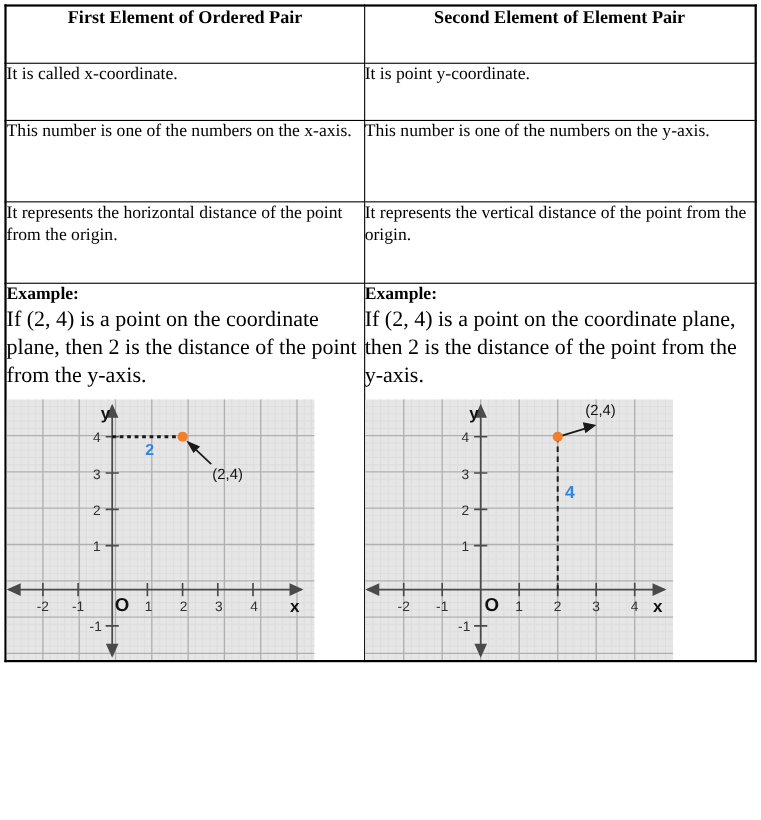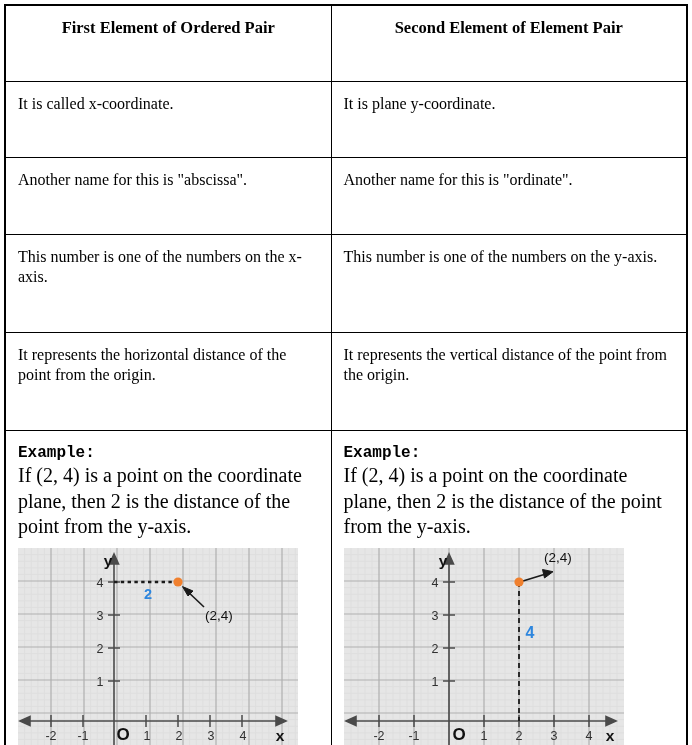--- a/index.html
+++ b/index.html
@@ -25,21 +25,21 @@
     table-layout: fixed;
     width: 684px;
     margin: 4px 0 0 4px;
     border: 2px solid #000;
   }
   table.compare col.c1 { width: 326px; }
   table.compare col.c2 { width: 356px; }
   table.compare th, table.compare td {
     border: 1px solid #000;
     vertical-align: top;
-    padding: 12px;
+    padding: 0;
   }
   th.hdr {
     text-align: center;
     font-weight: bold;
     font-size: 16.5px;
     height: 51px;
     vertical-align: middle;
     line-height: 1.2;
     padding: 0 6px;
   }
@@ -52,21 +52,20 @@
   td.r-short2 { height: 52px; }
   td.r-two { height: 73px; }
   td.example {
     padding: 10px 12px 6px 12px;
   }
   .ex-title {
     font-weight: bold;
     font-size: 16px;
     line-height: 1.25;
     display: block;
-    font-family: Liberation Mono, monospace;
   }
   .ex-body {
     font-size: 20px;
     line-height: 1.28;
     display: block;
   }
   .graph-wrap {
     margin-top: 8px;
   }
   svg.graph { display: block; }
@@ -83,25 +82,21 @@
       </colgroup>
     <thead>
       <tr>
         <th class="hdr">First Element of Ordered Pair</th>
         <th class="hdr">Second Element of Element Pair</th>
       </tr>
     </thead>
     <tbody>
       <tr>
         <td class="cell r-short">It is called x-coordinate.</td>
-        <td class="cell r-short">It is plane y-coordinate.</td>
-      </tr>
-      <tr>
-        <td class="cell r-short2">Another name for this is "abscissa".</td>
-        <td class="cell r-short2">Another name for this is "ordinate".</td>
+        <td class="cell r-short">It is point y-coordinate.</td>
       </tr>
       <tr>
         <td class="cell r-two">This number is one of the numbers on the x-axis.</td>
         <td class="cell r-two">This number is one of the numbers on the y-axis.</td>
       </tr>
       <tr>
         <td class="cell r-two">It represents the horizontal distance of the point from the origin.</td>
         <td class="cell r-two">It represents the vertical distance of the point from the origin.</td>
       </tr>
 

